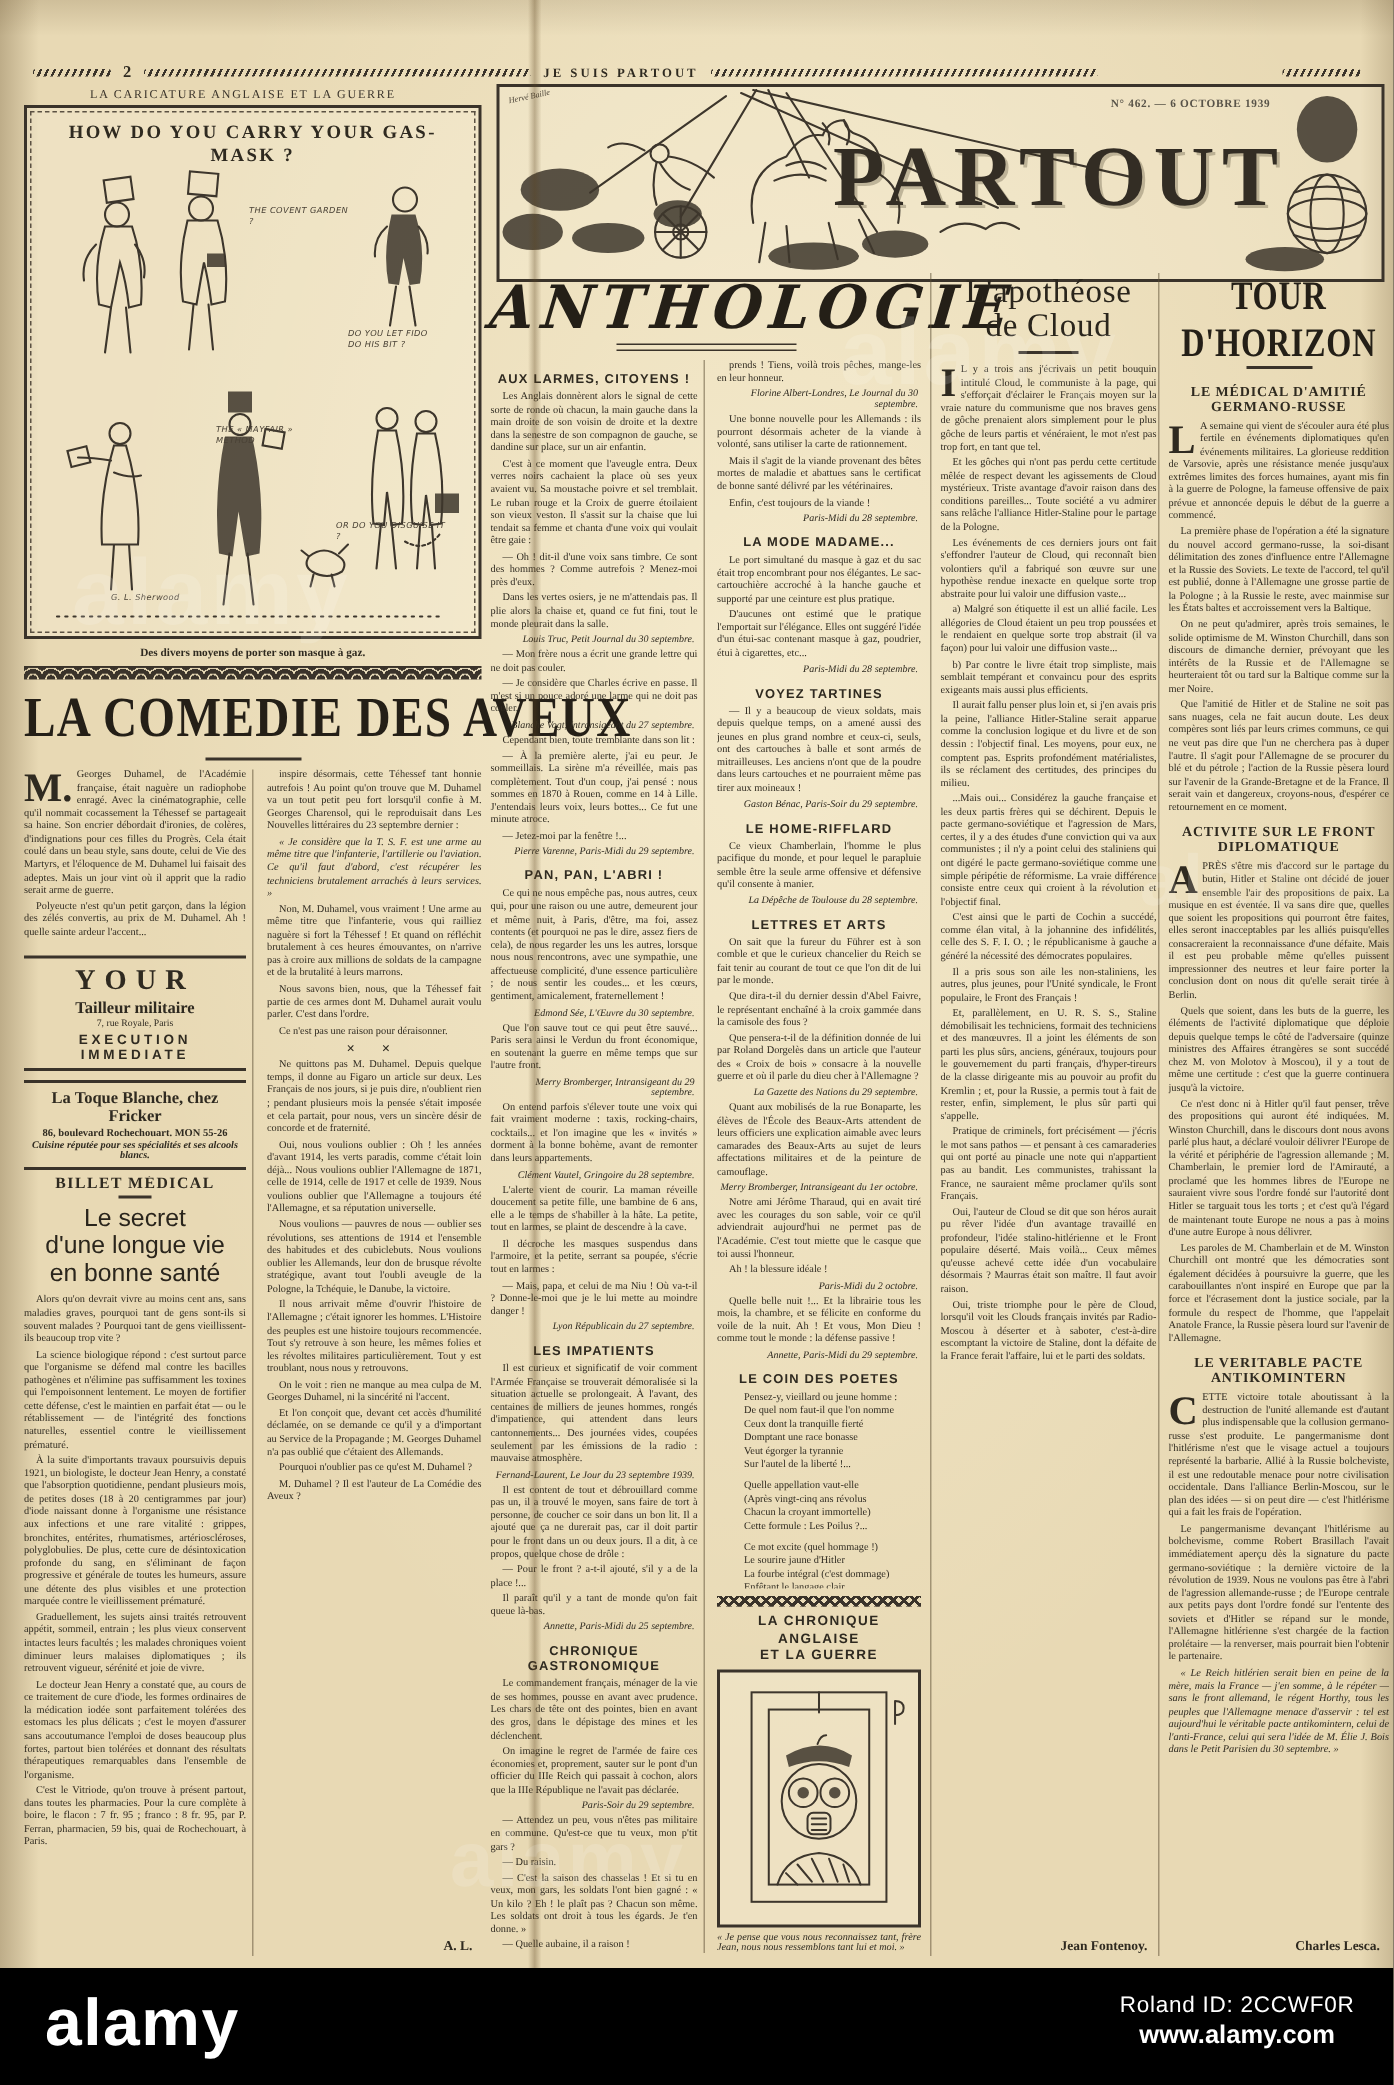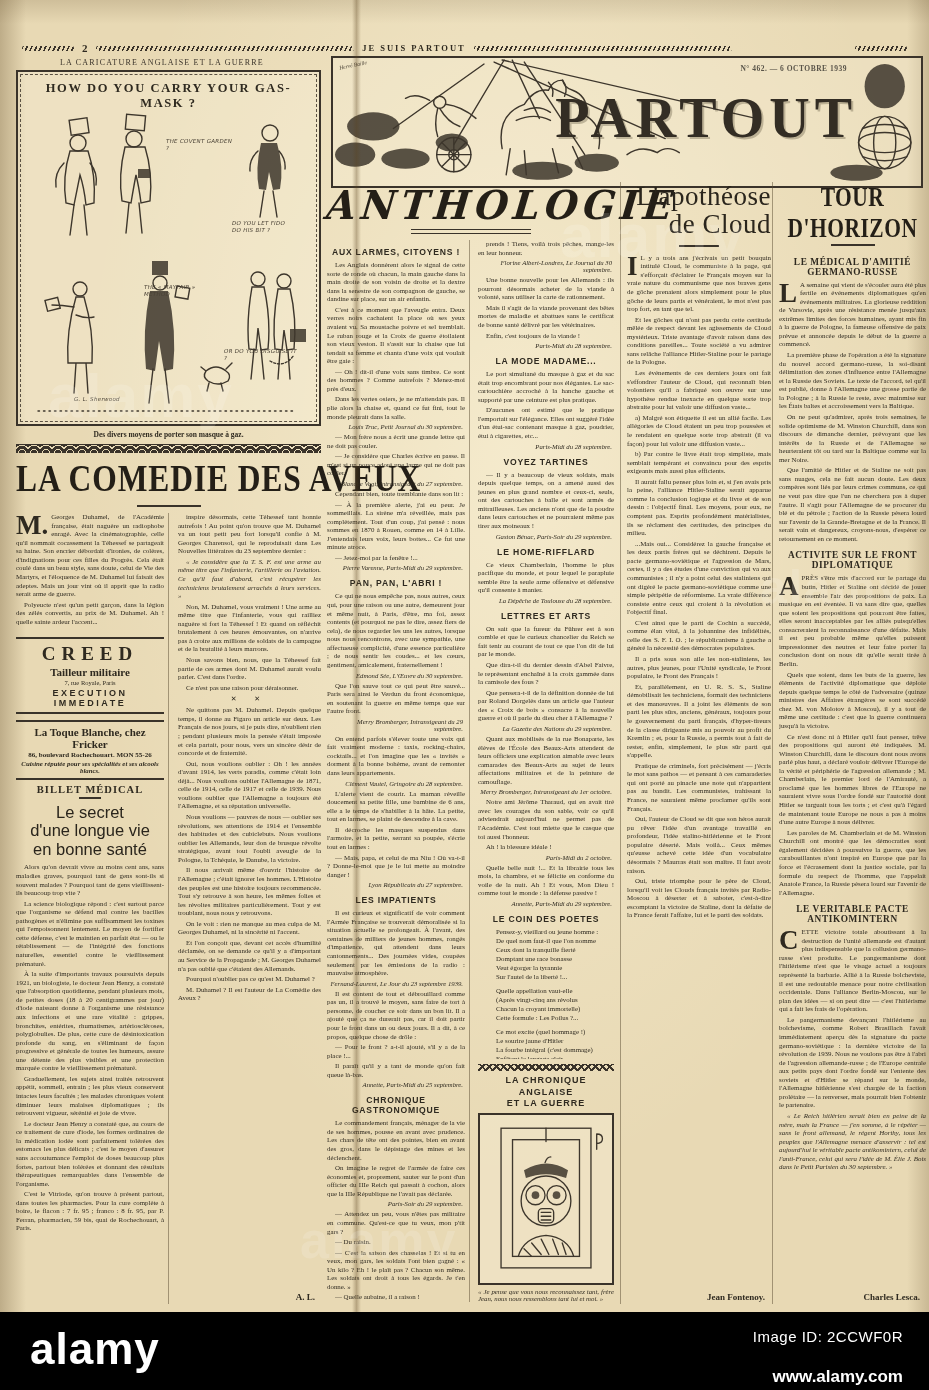--- a/index.html
+++ b/index.html
@@ -81,33 +81,33 @@
   .antho-b{flex:1;display:flex;flex-direction:column;min-height:0;}
 
   
   .xdiv{height:7px;background:repeating-linear-gradient(45deg,#3a332a 0 2px,rgba(0,0,0,0) 2px 5px),repeating-linear-gradient(-45deg,#3a332a 0 2px,rgba(0,0,0,0) 2px 5px);margin:5px 0 4px;flex:0 0 auto;}
   .bc-head{text-align:center;font-size:9px;font-weight:700;letter-spacing:1px;line-height:1.25;font-family:"Liberation Sans",sans-serif;flex:0 0 auto;}
   .bc-box{border:2px solid #3a332a;height:168px;margin-top:4px;position:relative;flex:0 0 auto;background:rgba(255,250,235,.25);}
   .bc-caption{font-size:6.8px;font-style:italic;text-align:justify;margin-top:3px;flex:0 0 auto;}
 
   
   .cloud-col{position:absolute;left:620px;top:182px;width:144px;height:1122px;display:flex;flex-direction:column;border-left:1px solid rgba(90,75,50,.5);padding-left:6px;}
-  .cloud-title{text-align:right;font-size:27px;line-height:1.05;color:#2a251c;letter-spacing:.5px;flex:0 0 auto;font-family:"Liberation Serif",serif;}
+  .cloud-title{text-align:center;font-size:22px;line-height:1.05;color:#2a251c;letter-spacing:.5px;flex:0 0 auto;font-family:"Liberation Serif",serif;}
   .cloud-rule{width:40px;height:2px;background:#3a332a;margin:6px auto 7px;flex:0 0 auto;}
   .tour-col{position:absolute;left:772px;top:182px;width:147px;height:1122px;display:flex;flex-direction:column;border-left:1px solid rgba(90,75,50,.5);padding-left:6px;}
   .tour-title{text-align:center;font-weight:700;font-size:21.5px;transform:scaleY(1.25);transform-origin:center top;letter-spacing:.5px;color:#241f17;flex:0 0 auto;}
   .tour-rule{width:44px;height:1.5px;background:#3a332a;margin:12px auto 4px;flex:0 0 auto;}
   .tour-col .subhead, .cloud-col .subhead{font-family:"Liberation Serif",serif;font-size:9.3px;letter-spacing:.6px;}
 
   
   .bar{position:absolute;left:0;top:1312px;width:929px;height:78px;background:#000;color:#fff;font-family:"Liberation Sans",sans-serif;}
   .bar-logo{position:absolute;left:30px;top:12px;font-weight:700;font-size:44px;letter-spacing:1px;}
   .bar-right{position:absolute;right:26px;top:16px;text-align:right;}
   .bar-id{font-size:15px;letter-spacing:.5px;}
-  .bar-site{font-size:17px;font-weight:700;margin-top:22px;}
+  .bar-site{font-size:17px;font-weight:700;margin-top:2px;text-align:center;}
 
   svg .ink{stroke:#3d362c;fill:none;stroke-width:1.4;stroke-linecap:round;}
   svg .blob{fill:#3d362c;opacity:.85;}
 </style>
 </head>
 <body>
 
 <div class="canvas">
   <div class="page">
 
@@ -181,21 +181,21 @@
       <div class="head-rule"></div>
 
       <div class="comedie-grid">
         <div class="colA">
           <div class="excerpt">
               <p class="para" style="text-indent: 0px;"><span class="drop">M.</span>Georges Duhamel, de l'Académie française, était naguère un radiophobe enragé. Avec la cinématographie, celle qu'il nommait cocassement la Téhessef se partageait sa haine. Son encrier débordait d'ironies, de colères, d'indignations pour ces filles du Progrès. Cela était coulé dans un beau style, sans doute, celui de Vie des Martyrs, et l'éloquence de M. Duhamel lui faisait des adeptes. Mais un jour vint où il apprit que la radio serait arme de guerre.</p>
               <p class="para">Polyeucte n'est qu'un petit garçon, dans la légion des zélés convertis, au prix de M. Duhamel. Ah ! quelle sainte ardeur l'accent...</p>
             </div>
 
           <div class="ad">
-            <div class="creed-name">CREED</div>
+            <div class="creed-name">YOUR</div>
             <div class="creed-l1">Tailleur militaire</div>
             <div class="creed-l2">7, rue Royale, Paris</div>
             <div class="creed-l3">EXECUTION IMMEDIATE</div>
           </div>
 
           <div class="ad">
             <div class="fricker-name">La Toque Blanche, chez Fricker</div>
             <div class="fricker-l1">86, boulevard Rochechouart. MON 55-26</div>
             <div class="fricker-l2">Cuisine réputée pour ses spécialités et ses alcools blancs.</div>
           </div>
@@ -461,17 +461,17 @@
     <div class="fold"></div>
     <div class="ghost" style="left:48px;top:360px;">alamy</div>
     <div class="ghost" style="left:560px;top:200px;">alamy</div>
     <div class="ghost" style="left:760px;top:560px;font-size:48px;">alamy</div>
     <div class="ghost" style="left:300px;top:1210px;font-size:52px;">alamy</div>
   </div>
 
   <div class="bar">
     <div class="bar-logo">alamy</div>
     <div class="bar-right">
-      <div class="bar-id">Image ID: 2CCWF0R</div>
+      <div class="bar-id">Roland ID: 2CCWF0R</div>
       <div class="bar-site">www.alamy.com</div>
     </div>
   </div>
 </div>
 
 </body></html>

